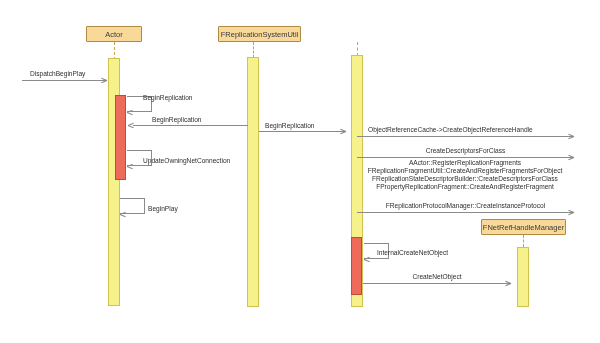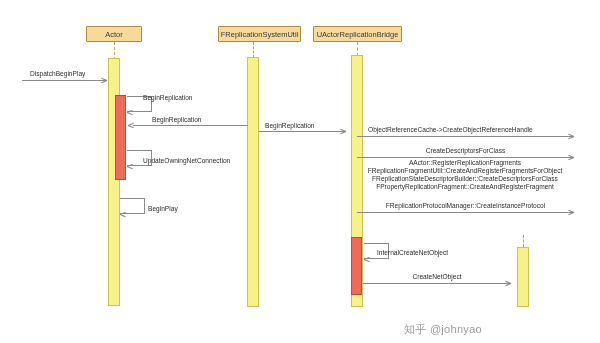--- a/index.html
+++ b/index.html
@@ -126,24 +126,24 @@
 <div id="canvas">
 
   <div class="participant" style="left:86px; top:26px; width:56px;">
     <span>Actor</span>
   </div>
 
   <div class="participant" style="left:218px; top:26px; width:83px;">
     <span>FReplicationSystemUtil</span>
   </div>
 
-  <div class="participant" style="left:313px; top:26px; width:89px;">
-    <span>UActorReplicationBridge</span>
+
+  <div class="participant" style="left:481px; top:219px; width:85px;">
+    <span>FNetRefHandleManager</span>
   </div>
-
 
   <div class="lifeline" style="left:114px; top:42px; height:18px;"></div>
   <div class="lifeline" style="left:253px; top:42px; height:16px;"></div>
   <div class="lifeline" style="left:357px; top:42px; height:14px;"></div>
   <div class="lifeline" style="left:523px; top:235px; height:12px;"></div>
 
   <div class="activation" style="left:108px; top:58px; height:248px;"></div>
   <div class="activation nested" style="left:115px; top:95px; height:85px;"></div>
 
   <div class="activation" style="left:247px; top:57px; height:250px;"></div>
@@ -195,15 +195,14 @@
   <div class="msg-label center" style="left:357px; top:202px; width:217px;">FReplicationProtocolManager::CreateInstanceProtocol</div>
 
   <div class="selfcall" style="left:364px; top:243px; width:25px; height:16px;"></div>
   <div class="arrow-open-left" style="left:364px; top:259px;"></div>
   <div class="msg-label" style="left:377px; top:249px;">InternalCreateNetObject</div>
 
   <div class="msg-line" style="left:363px; top:283px; width:148px;"></div>
   <div class="arrow-open-right" style="left:511px; top:283px;"></div>
   <div class="msg-label center" style="left:363px; top:273px; width:148px;">CreateNetObject</div>
 
-  <div id="watermark">知乎 @johnyao</div>
 
 </div>
 
 </body></html>

